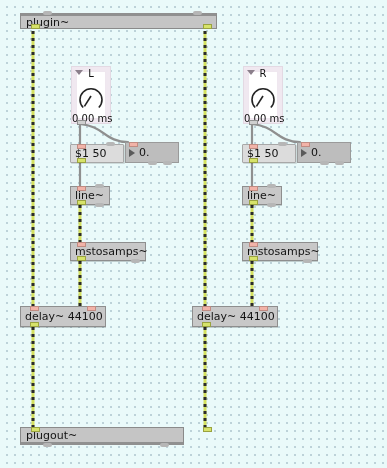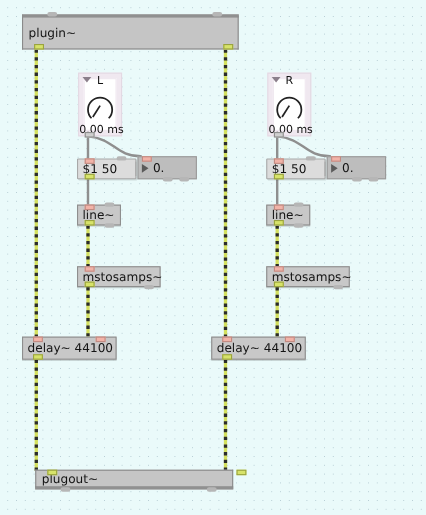--- a/index.html
+++ b/index.html
@@ -180,21 +180,21 @@
     <g>
       <line class="sigcord" x1="252" y1="205" x2="252" y2="243"></line>
       <line class="sigdash" x1="252" y1="205" x2="252" y2="243"></line>
     </g>
     <g>
       <line class="sigcord" x1="252" y1="261" x2="252" y2="307"></line>
       <line class="sigdash" x1="252" y1="261" x2="252" y2="307"></line>
     </g>
   </svg>
 
-  <div class="obj bigbox plugin" style="left:20px;top:13px;width:197px;height:32px;">
+  <div class="obj bigbox plugin" style="left:20px;top:13px;width:197px;height:16px;">
     <span class="txt">plugin~</span>
     <span class="nub" style="left:22px;top:-5px;"></span>
     <span class="nub" style="right:14px;top:-5px;"></span>
     <span class="outlet sig" style="left:10px;"></span>
     <span class="outlet sig" style="left:182px;"></span>
   </div>
 
   <div class="obj knobpanel" style="left:71px;top:66px;width:40px;height:58px;">
     <div class="inner"></div>
     <span class="knob-tri"></span>
@@ -286,21 +286,21 @@
     <span class="outlet sig" style="left:9px;"></span>
   </div>
 
   <div class="obj maxbox" style="left:192px;top:306px;width:86px;height:21px;">
     <span class="txt">delay~ 44100</span>
     <span class="inlet" style="left:9px;"></span>
     <span class="inlet" style="right:9px;"></span>
     <span class="outlet sig" style="left:9px;"></span>
   </div>
 
-  <div class="obj bigbox plugout" style="left:32px;top:427px;width:180px;height:18px;">
+  <div class="obj bigbox plugout" style="left:20px;top:427px;width:164px;height:18px;">
     <span class="txt">plugout~</span>
     <span class="inlet sig" style="left:10px;"></span>
     <span class="inlet sig" style="left:182px;"></span>
     <span class="nub" style="left:22px;bottom:-5px;"></span>
     <span class="nub" style="right:14px;bottom:-5px;"></span>
   </div>
 
 </div>
 
 </body></html>

